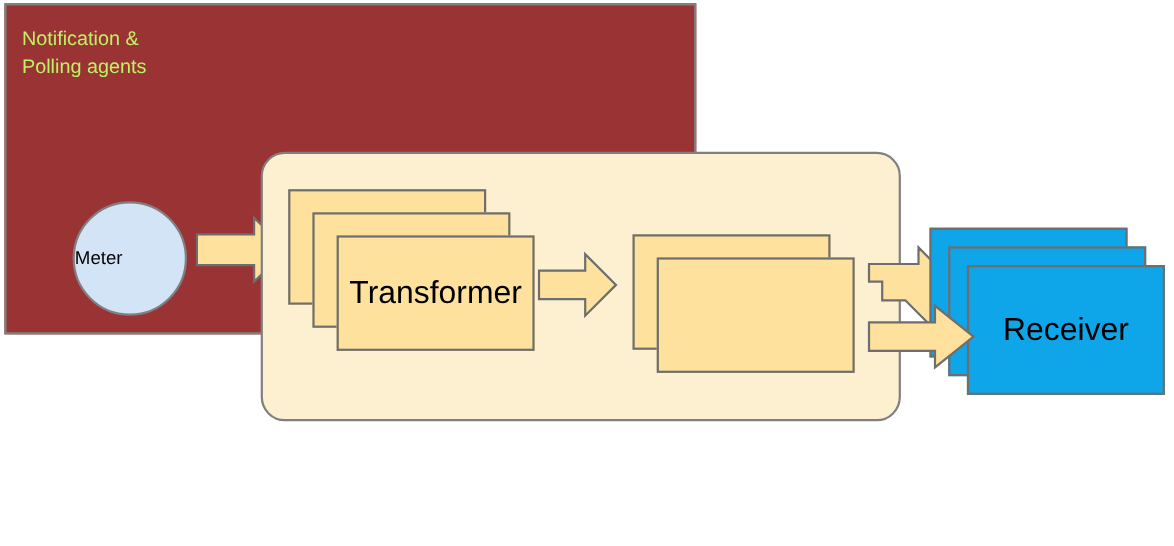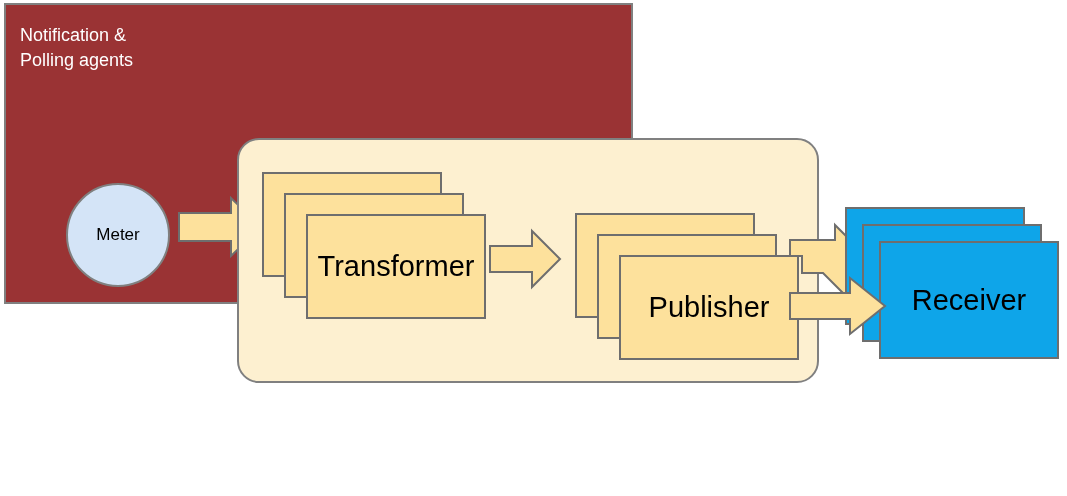--- a/index.html
+++ b/index.html
@@ -26,40 +26,40 @@
     width: 629px;
     height: 301px;
     background: #9a3334;
     border: 2px solid #808080;
     box-sizing: border-box;
   }
   .agents-label {
     position: absolute;
     left: 14px;
     top: 18px;
-    color: #ffffff;
+    color: #bef264;
     font-size: 18px;
     line-height: 25px;
     white-space: pre-line;
   }
 
   
   .meter-circle {
     position: absolute;
     left: 66px;
     top: 183px;
     width: 104px;
     height: 104px;
     border-radius: 50%;
     background: #d4e4f7;
     border: 2px solid #808080;
     box-sizing: border-box;
     display: flex;
     align-items: center;
-    justify-content: center;
+    justify-content: flex-start;
     color: #000000;
     font-size: 17px;
   }
 
   
   .pipeline-box {
     position: absolute;
     left: 237px;
     top: 138px;
     width: 582px;
@@ -162,23 +162,20 @@
 
   <div class="arrow arrow-transform">
     <svg width="72" height="58" viewBox="0 0 72 58">
       <polygon points="1,16 43,16 43,1 71,29 43,57 43,42 1,42" fill="#fde19c" stroke="#6e6e6e" stroke-width="2" stroke-linejoin="miter"></polygon>
     </svg>
   </div>
 
   <div class="stack publisher-stack">
     <div class="card card-yellow c0"></div>
     <div class="card card-yellow c1"></div>
-    <div class="card card-yellow c2">
-      <div class="card-label">Publisher</div>
-    </div>
   </div>
 
   <div class="arrow arrow-pub-diag">
     <svg width="100" height="112" viewBox="0 0 100 112">
       <polygon points="0,18 45,18 45,3 99,57 78,78 78,96 33,51 12,51 12,34 0,34" fill="#fde19c" stroke="#6e6e6e" stroke-width="2" stroke-linejoin="miter"></polygon>
     </svg>
   </div>
 
   <div class="stack receiver-stack">
     <div class="card card-pink c0"></div>

